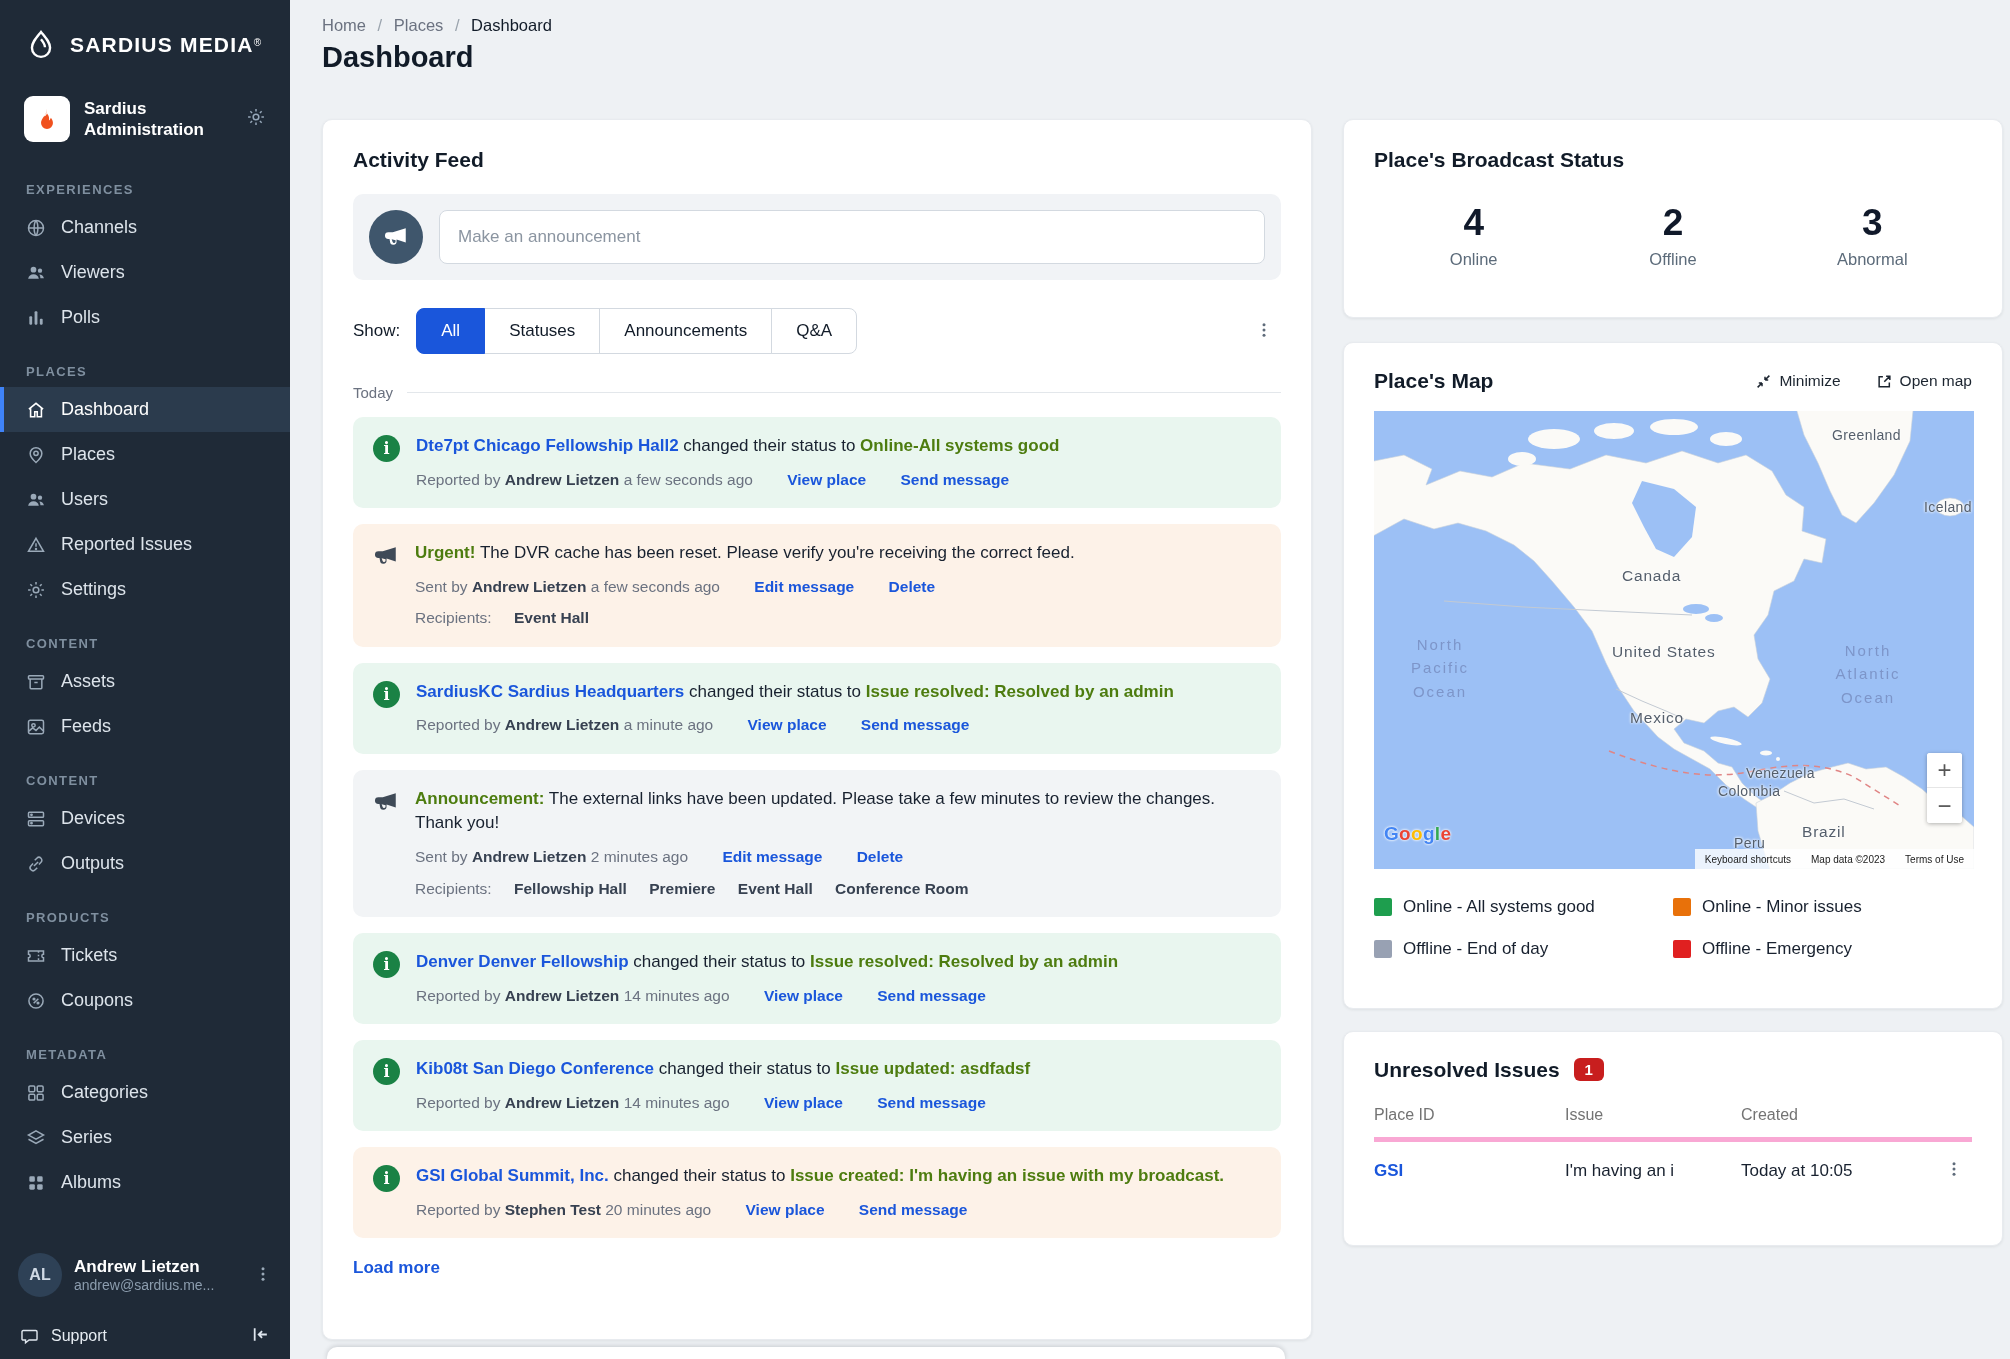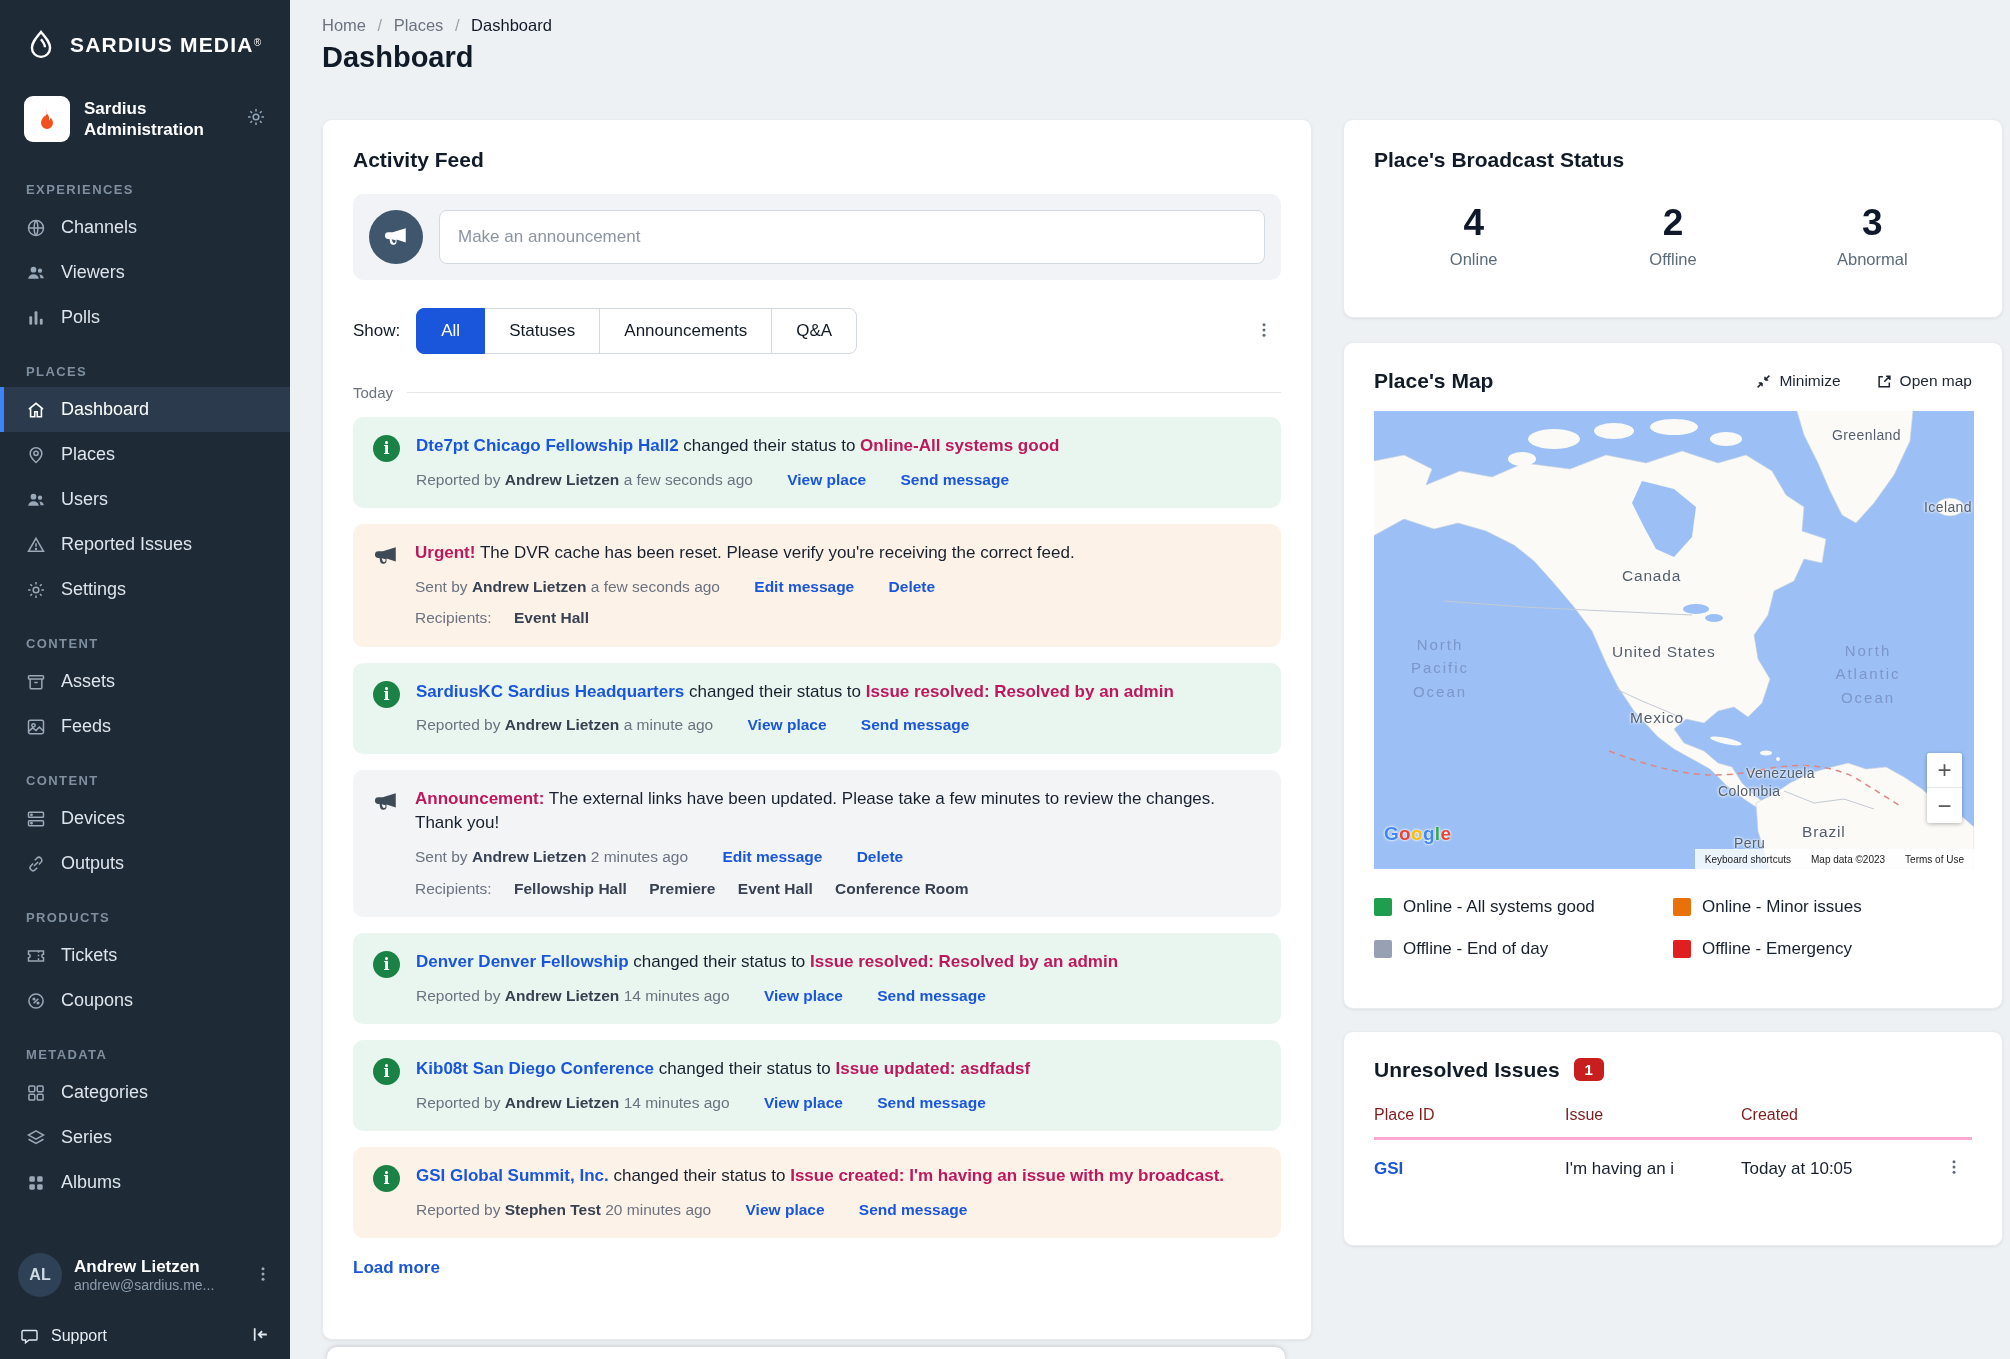--- a/index.html
+++ b/index.html
@@ -74,21 +74,21 @@
   .feed{ margin-top:16px;}
   .feed-item{ display:flex; gap:16px; align-items:flex-start; border-radius:10px; padding:17px 20px; margin-bottom:16px;}
   .feed-item.green{ background:#e9f6ef;}
   .feed-item.orange{ background:#fdf2e8;}
   .feed-item.gray{ background:#f2f4f6;}
   .ibadge{ width:27px; height:27px; border-radius:50%; background:#1a8245; color:#fff; font-size:16px; font-weight:700; font-family:"DejaVu Serif",serif; display:flex; align-items:center; justify-content:center; flex:none; margin-top:1px;}
   .feed-mega{ color:#3f4a57; flex:none; margin-top:2px;}
   .feed-mega svg{ width:26px; height:26px;}
   .feed-body{ flex:1; font-size:17px; line-height:1.45; color:#18212f;}
   .place-link{ color:#1a56db; font-weight:600;}
-  .status-strong{ font-weight:700; color:#be185d;}
+  .status-strong{ font-weight:700; color:#4d7c0f;}
   .feed-meta{ margin-top:10px; font-size:15.5px; color:#6b7280;}
   .person{ color:#374151; font-weight:600;}
   .feed-action{ color:#1a56db; font-weight:600; margin-left:30px; font-size:15.5px;}
   .recipients{ margin-top:9px; font-size:15.5px; color:#6b7280;}
   .recipient{ color:#374151; font-weight:600; margin-left:18px;}
   .load-more{ display:inline-block; margin-top:4px; color:#1a56db; font-size:17px; font-weight:700;}
 
   
   .bs-card{ position:absolute; left:1053px; top:119px; width:660px; height:199px; padding:28px 30px;}
   .stats{ margin-top:30px; display:flex;}
@@ -114,21 +114,21 @@
   .map-attr{ position:absolute; right:0; bottom:0; height:20px; display:flex; align-items:center; background:rgba(255,255,255,.8); font-size:10px; color:#1b1b1b;}
   .map-attr span{ padding:0 10px;}
   .legend{ margin-top:28px; display:grid; grid-template-columns:1fr 1fr; row-gap:22px;}
   .legend-item{ display:flex; align-items:center; gap:11px;}
   .swatch{ width:18px; height:18px; border-radius:2px; flex:none;}
   .legend-label{ font-size:17px; color:#18212f;}
 
   .issues-card{ position:absolute; left:1053px; top:1031px; width:660px; height:215px; padding:26px 30px;}
   .issues-head{ display:flex; align-items:flex-start; gap:14px;}
   .badge-red{ background:#c81e1e; color:#fff; font-size:15px; font-weight:700; padding:3px 11px; border-radius:6px;}
-  .itable-head{ margin-top:24px; display:grid; grid-template-columns:191px 176px 1fr 36px; font-size:16px; color:#7f1d1d; padding-bottom:13px; border-bottom:3px solid #f9a8d4;}
+  .itable-head{ margin-top:24px; display:grid; grid-template-columns:191px 176px 1fr 36px; font-size:16px; color:#737373; padding-bottom:13px; border-bottom:5px solid #f9a8d4;}
   .itable-row{ display:grid; grid-template-columns:191px 176px 1fr 36px; align-items:center; padding:18px 0 10px 0;}
   .itable-row .cell{ font-size:17px; color:#18212f;}
   .gsi-link{ color:#1a56db; font-weight:600; font-size:17px;}
 
   .peek{ position:absolute; left:37px; top:1347px; width:958px; height:14px; background:#fff; border-radius:10px 10px 0 0; box-shadow:0 -1px 5px rgba(27,36,44,.18);}
 </style>
 </head>
 <body>
 
 <aside class="sidebar">

